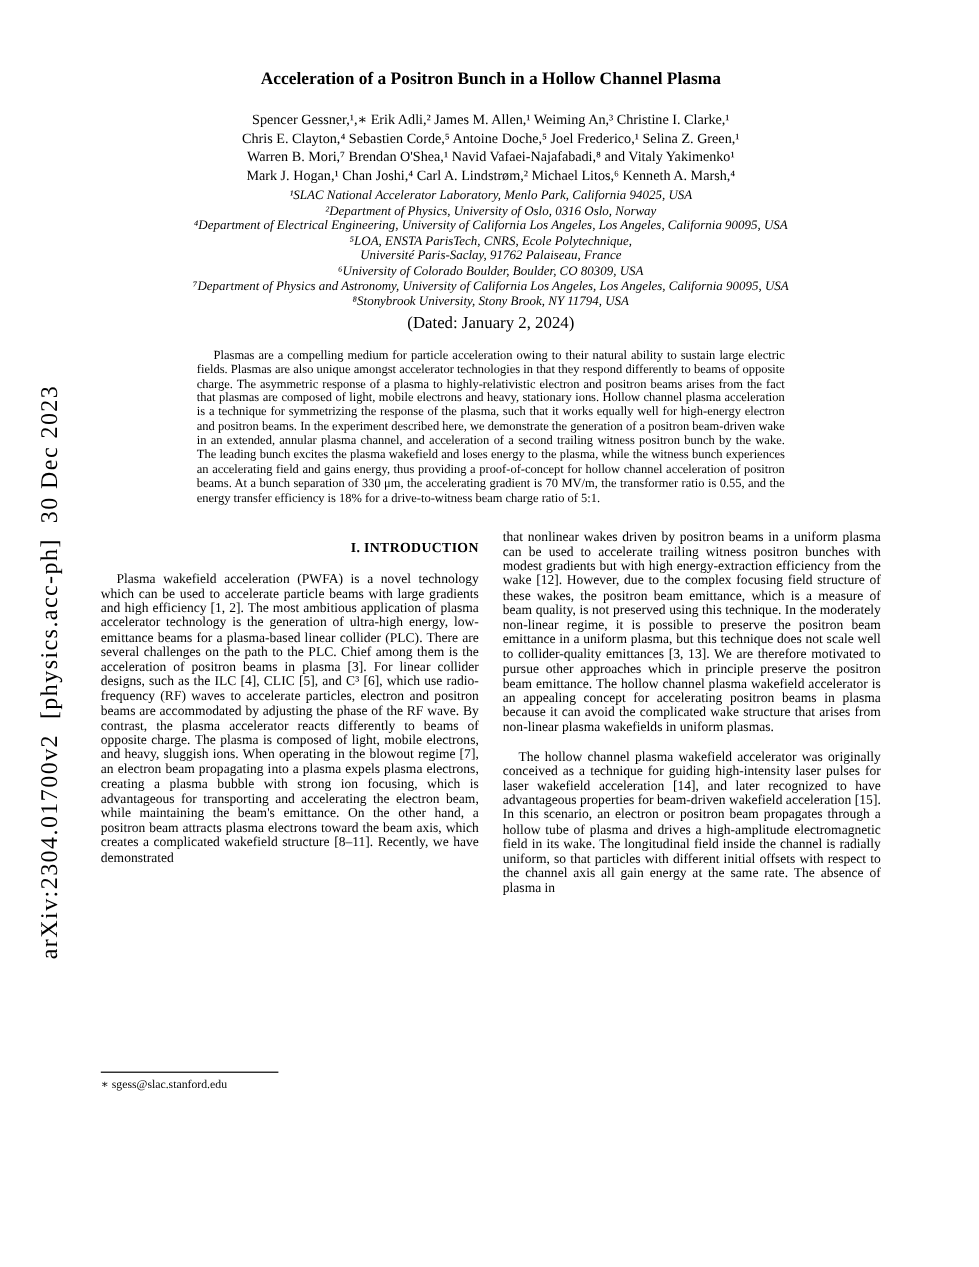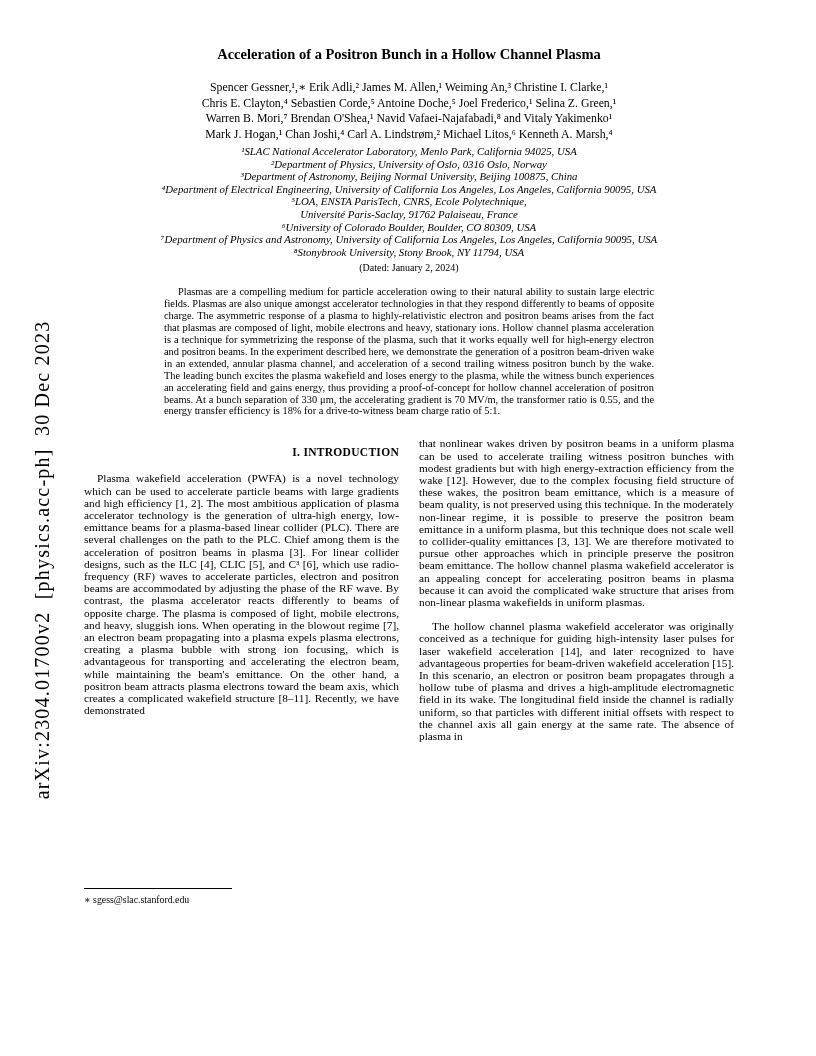--- a/index.html
+++ b/index.html
@@ -21,21 +21,21 @@
     transform: translate(-50%, -50%) rotate(-90deg);
     transform-origin: center;
     white-space: pre;
     font-size: 20px;
     letter-spacing: 1.2px;
     color: #000000;
   }
   .content {
     position: absolute;
     left: 84px;
-    top: 46px;
+    top: 58px;
     width: 650px;
   }
   .title {
     text-align: center;
     font-size: 14.5px;
     font-weight: bold;
     margin-bottom: 17px;
   }
   .authors {
     text-align: center;
@@ -44,21 +44,21 @@
   }
   .affiliations {
     text-align: center;
     font-style: italic;
     font-size: 10.8px;
     line-height: 12.6px;
     margin-top: 3px;
   }
   .dated {
     text-align: center;
-    font-size: 10px;
+    font-size: 14px;
     margin-top: 4px;
     margin-bottom: 13px;
   }
   .abstract {
     padding: 0 80px;
     font-size: 10.4px;
     line-height: 11.9px;
     text-align: justify;
     text-indent: 14px;
     margin-bottom: 20px;
@@ -115,21 +115,20 @@
     <div class="authors">
       <div class="author-line">Spencer Gessner,¹,∗ Erik Adli,² James M. Allen,¹ Weiming An,³ Christine I. Clarke,¹</div>
       <div class="author-line">Chris E. Clayton,⁴ Sebastien Corde,⁵ Antoine Doche,⁵ Joel Frederico,¹ Selina Z. Green,¹</div>
       <div class="author-line">Warren B. Mori,⁷ Brendan O'Shea,¹ Navid Vafaei-Najafabadi,⁸ and Vitaly Yakimenko¹</div>
       <div class="author-line">Mark J. Hogan,¹ Chan Joshi,⁴ Carl A. Lindstrøm,² Michael Litos,⁶ Kenneth A. Marsh,⁴</div>
     </div>
 
     <div class="affiliations">
       <div class="affil-line">¹SLAC National Accelerator Laboratory, Menlo Park, California 94025, USA</div>
       <div class="affil-line">²Department of Physics, University of Oslo, 0316 Oslo, Norway</div>
-      <div class="affil-line">³Department of Astronomy, Beijing Normal University, Beijing 100875, China</div>
       <div class="affil-line">⁴Department of Electrical Engineering, University of California Los Angeles, Los Angeles, California 90095, USA</div>
       <div class="affil-line">⁵LOA, ENSTA ParisTech, CNRS, Ecole Polytechnique,</div>
       <div class="affil-line">Université Paris-Saclay, 91762 Palaiseau, France</div>
       <div class="affil-line">⁶University of Colorado Boulder, Boulder, CO 80309, USA</div>
       <div class="affil-line">⁷Department of Physics and Astronomy, University of California Los Angeles, Los Angeles, California 90095, USA</div>
       <div class="affil-line">⁸Stonybrook University, Stony Brook, NY 11794, USA</div>
     </div>
 
     <div class="dated">(Dated: January 2, 2024)</div>
 

